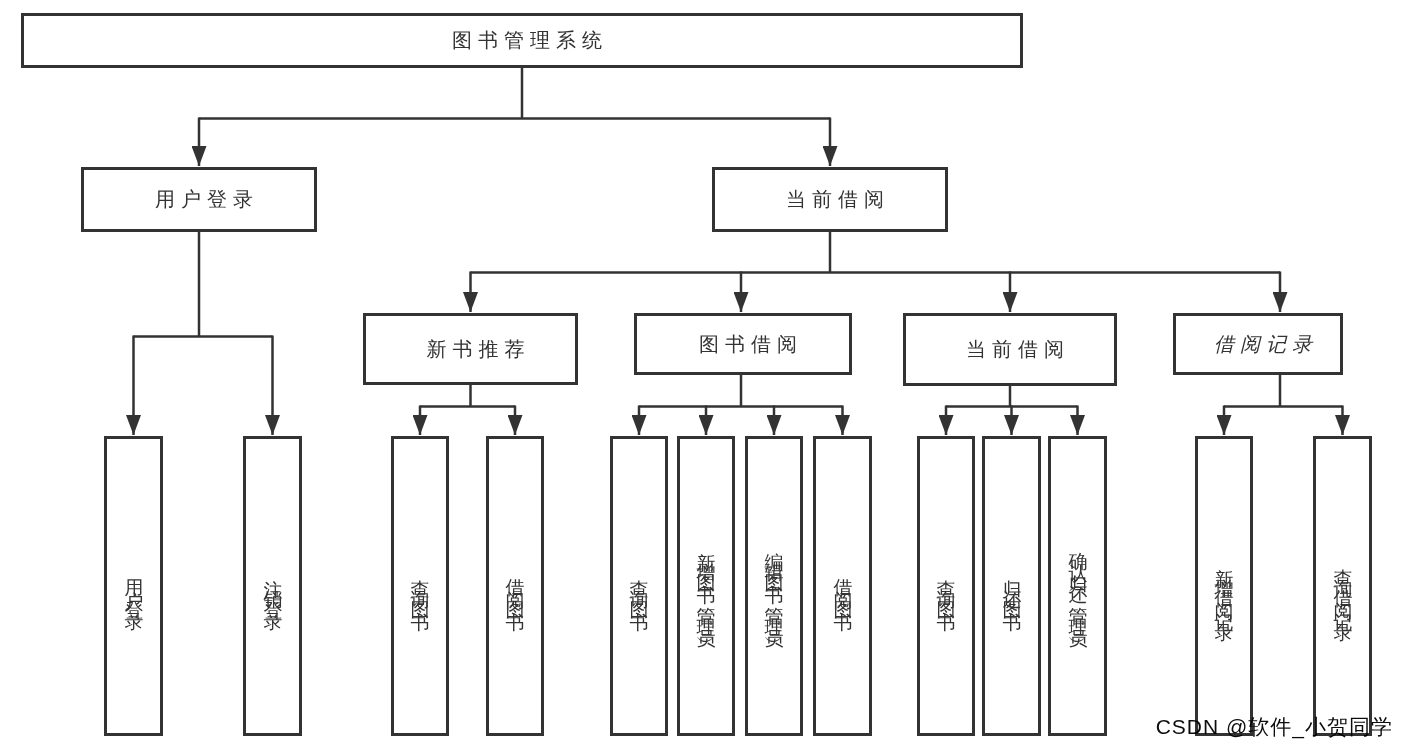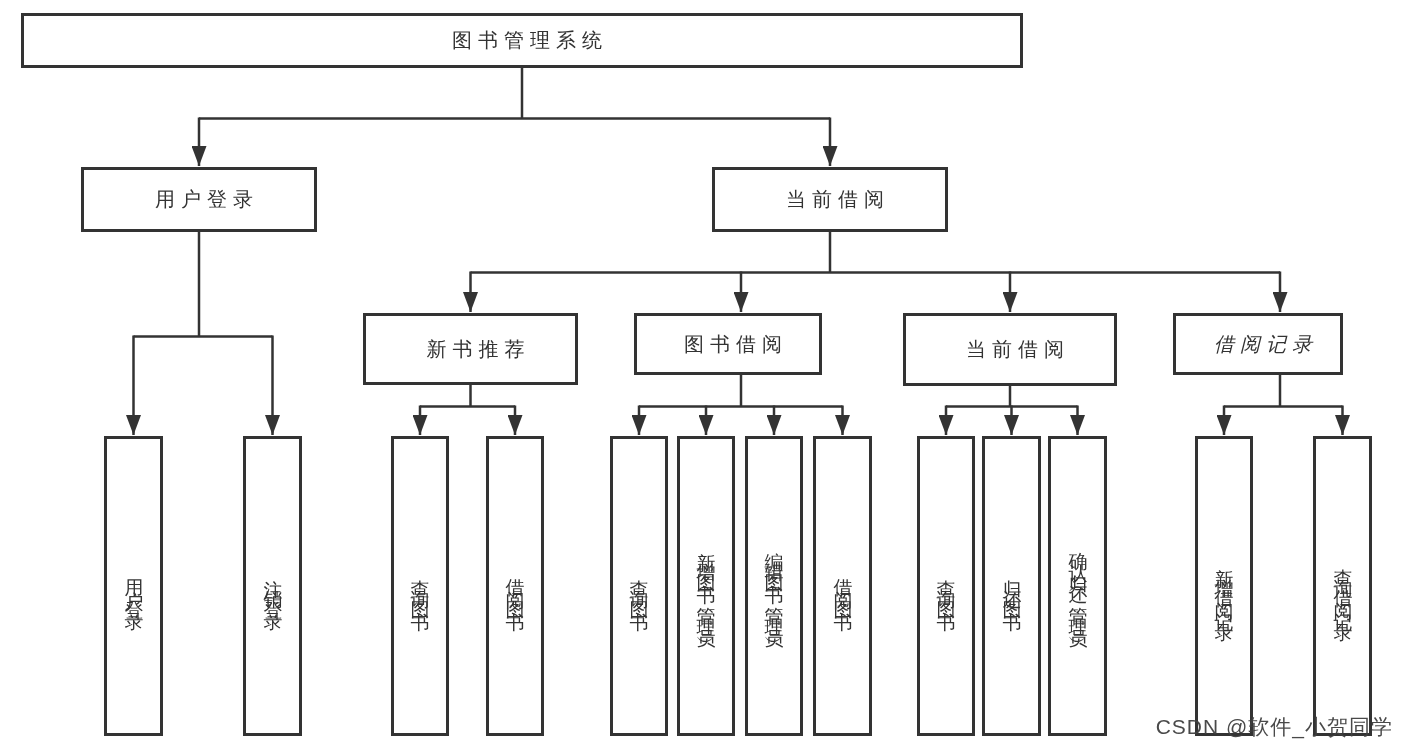--- a/index.html
+++ b/index.html
@@ -42,21 +42,21 @@
     font-size: 19px;
     letter-spacing: 11px;
     line-height: 52px;
   }
   .watermark {
     position: absolute;
     right: 12px;
     bottom: 6px;
     font-size: 21px;
     letter-spacing: 1px;
-    color: #404040;
+    color: #000000;
     opacity: 0.95;
     z-index: 5;
   }
 </style>
 </head>
 <body>
 
 <div id="stage">
 
   <svg id="connectors" viewBox="0 0 1405 747" xmlns="http://www.w3.org/2000/svg">
@@ -108,21 +108,21 @@
       <line x1="1342.5" y1="405.5" x2="1342.5" y2="435" marker-end="url(#arrow)"></line>
     </g>
   </svg>
 
   <div class="node h" style="left:21px; top:13px; width:1002px; height:55px;">图书管理系统</div>
 
   <div class="node h" style="left:81px; top:167px; width:236px; height:65px;">用户登录</div>
   <div class="node h" style="left:712px; top:167px; width:236px; height:65px;">当前借阅</div>
 
   <div class="node h" style="left:363px; top:313px; width:215px; height:72px;">新书推荐</div>
-  <div class="node h" style="left:634px; top:313px; width:188px; height:62px;">图书借阅</div>
+  <div class="node h" style="left:634px; top:313px; width:218px; height:62px;">图书借阅</div>
   <div class="node h" style="left:903px; top:313px; width:214px; height:73px;">当前借阅</div>
   <div class="node h" style="left:1173px; top:313px; width:170px; height:62px;font-style:italic;">借阅记录</div>
 
   <div class="node v" style="left:104px; top:436px; width:59px; height:300px;">用户登录</div>
   <div class="node v" style="left:243px; top:436px; width:59px; height:300px;">注销登录</div>
 
   <div class="node v" style="left:391px; top:436px; width:58px; height:300px;">查询图书</div>
   <div class="node v" style="left:486px; top:436px; width:58px; height:300px;">借阅图书</div>
 
   <div class="node v" style="left:610px; top:436px; width:58px; height:300px;">查询图书</div>

